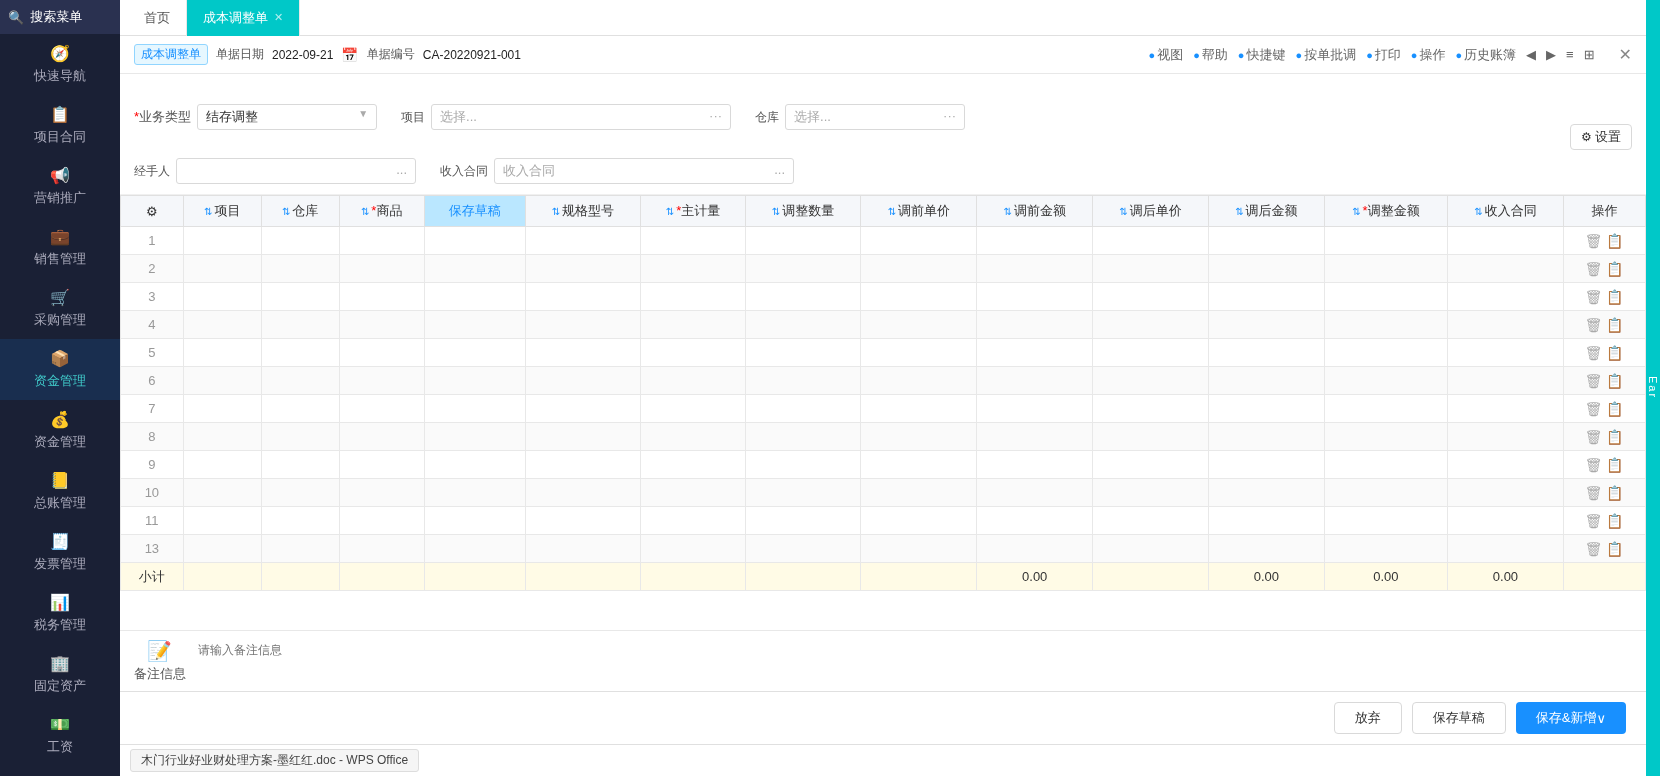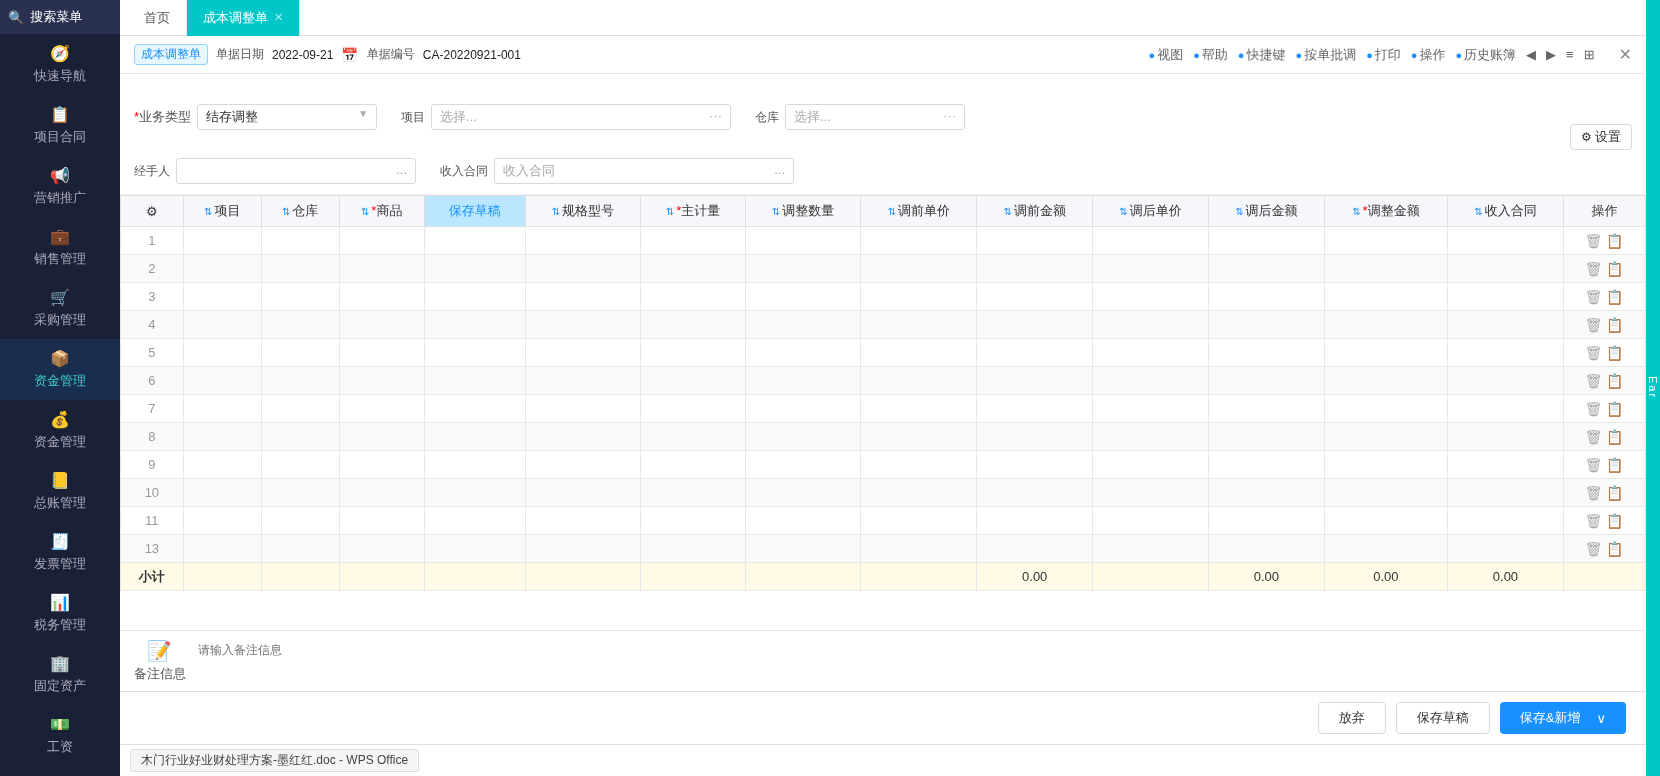--- a/index.html
+++ b/index.html
@@ -66,21 +66,21 @@
     .note-area { border-top: 1px solid #e8e8e8; padding: 8px 14px; display: flex; align-items: flex-start; gap: 12px; background: #fff; }
     .note-icon-block { display: flex; flex-direction: column; align-items: center; color: #555; font-size: 11px; gap: 2px; }
     .note-icon { font-size: 20px; color: #666; }
     .note-input { flex: 1; border: none; outline: none; font-size: 12px; color: #999; padding: 4px 0; }
 
     
     .footer-bar { background: #fff; border-top: 1px solid #e0e0e0; padding: 10px 20px; display: flex; justify-content: flex-end; gap: 10px; }
     .btn { padding: 6px 20px; border-radius: 4px; cursor: pointer; font-size: 13px; border: none; }
     .btn-default { background: #fff; border: 1px solid #d9d9d9; color: #333; }
     .btn-save { background: #fff; border: 1px solid #d9d9d9; color: #333; }
-    .btn-save-new { background: #1890ff; color: #fff; display: flex; align-items: center; gap: 16px; }
+    .btn-save-new { background: #1890ff; color: #fff; display: flex; align-items: center; gap: 0; }
 
     
     .taskbar { background: #fff; border-top: 1px solid #e0e0e0; padding: 4px 10px; display: flex; align-items: center; gap: 8px; }
     .taskbar-item { background: #f5f5f5; border: 1px solid #ddd; border-radius: 3px; padding: 2px 10px; font-size: 12px; color: #444; }
 
     
     .right-edge { width: 14px; background: #00c8c8; display: flex; flex-direction: column; align-items: center; justify-content: center; cursor: pointer; }
     .right-edge-text { writing-mode: vertical-rl; color: #fff; font-size: 11px; letter-spacing: 2px; }
 
     
@@ -513,21 +513,21 @@
               <td></td>
               <td></td>
               <td>
                 <div class="action-cell">
                   <span class="action-icon">🗑</span>
                   <span class="action-icon">📋</span>
                 </div>
               </td>
             </tr>
             <tr class="subtotal">
-              <td style="font-weight: bold;">小计</td>
+              <td style="font-weight: normal;">小计</td>
               <td></td>
               <td></td>
               <td></td>
               <td></td>
               <td></td>
               <td></td>
               <td></td>
               <td></td>
               <td>0.00</td>
               <td></td>

